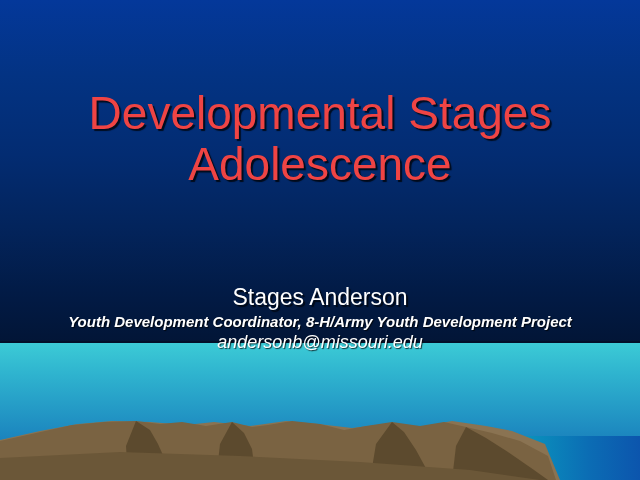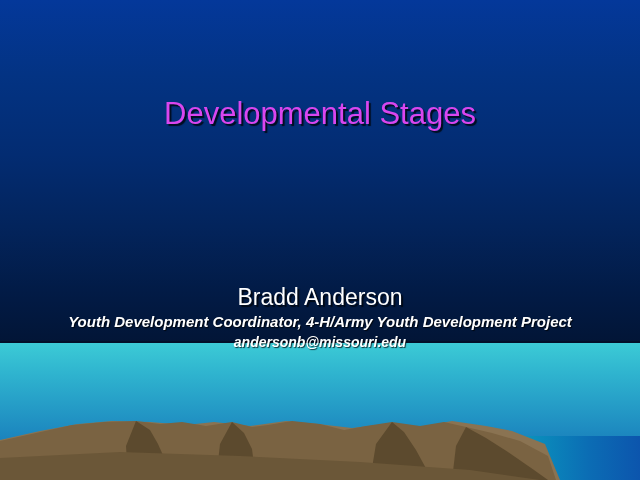--- a/index.html
+++ b/index.html
@@ -66,22 +66,22 @@
     width: 640px; height: 80px;
   }
   .mountains svg { display: block; }
 
   
   .title-block {
     position: absolute;
     left: 0; top: 88px;
     width: 640px;
     text-align: center;
-    color: #d946ef;
-    font-size: 31px;
+    color: #ef4444;
+    font-size: 46px;
     line-height: 51px;
     letter-spacing: 0px;
     text-shadow: 2px 2px 1px rgba(0,0,0,0.75);
   }
   .title-line { display: block; white-space: nowrap; }
 
   .credits {
     position: absolute;
     left: 0; top: 283px;
     width: 640px;
@@ -95,21 +95,21 @@
     text-shadow: 2px 2px 1px rgba(0,0,0,0.7);
   }
   .role, .affiliation, .email {
     display: block;
     font-style: italic;
     font-weight: bold;
     font-size: 15px;
     line-height: 21px;
     text-shadow: 1px 1px 1px rgba(0,0,0,0.75);
   }
-  .email { font-weight: bold; font-size: 14px; }
+  .email { font-weight: normal; font-size: 18px; }
 </style>
 </head>
 <body>
 
 <div id="slide">
 
   <div class="sky"></div>
   <div class="horizon-line"></div>
   <div class="sea"></div>
   <div class="bay"></div>
@@ -130,21 +130,22 @@
       <path fill="#5c4a2e" d="M232,22 L244,33 L252,49 L256,80 L216,80 L220,44 Z"></path>
       <path fill="#5c4a2e" d="M392,22 L404,32 L416,50 L428,72 L436,80 L370,80 L376,44 Z"></path>
       <path fill="#5c4a2e" d="M466,27 L486,38 L508,52 L534,70 L548,80 L452,80 L456,46 Z"></path>
 
       <path fill="#6b5738" d="M0,58 L120,52 L240,56 L360,62 L470,70 L540,80 L0,80 Z"></path>
     </svg>
   </div>
 
   <div class="title-block">
     <span class="title-line">Developmental Stages</span>
+    <span class="title-line">Adolescence</span>
   </div>
 
   <div class="credits">
-    <span class="presenter">Bradd Anderson</span>
-    <span class="role">Youth Development Coordinator, 4-H/Army Youth Development Project</span>
+    <span class="presenter">Stages Anderson</span>
+    <span class="role">Youth Development Coordinator, 8-H/Army Youth Development Project</span>
     <span class="email">andersonb@missouri.edu</span>
   </div>
 
 </div>
 
 </body></html>

